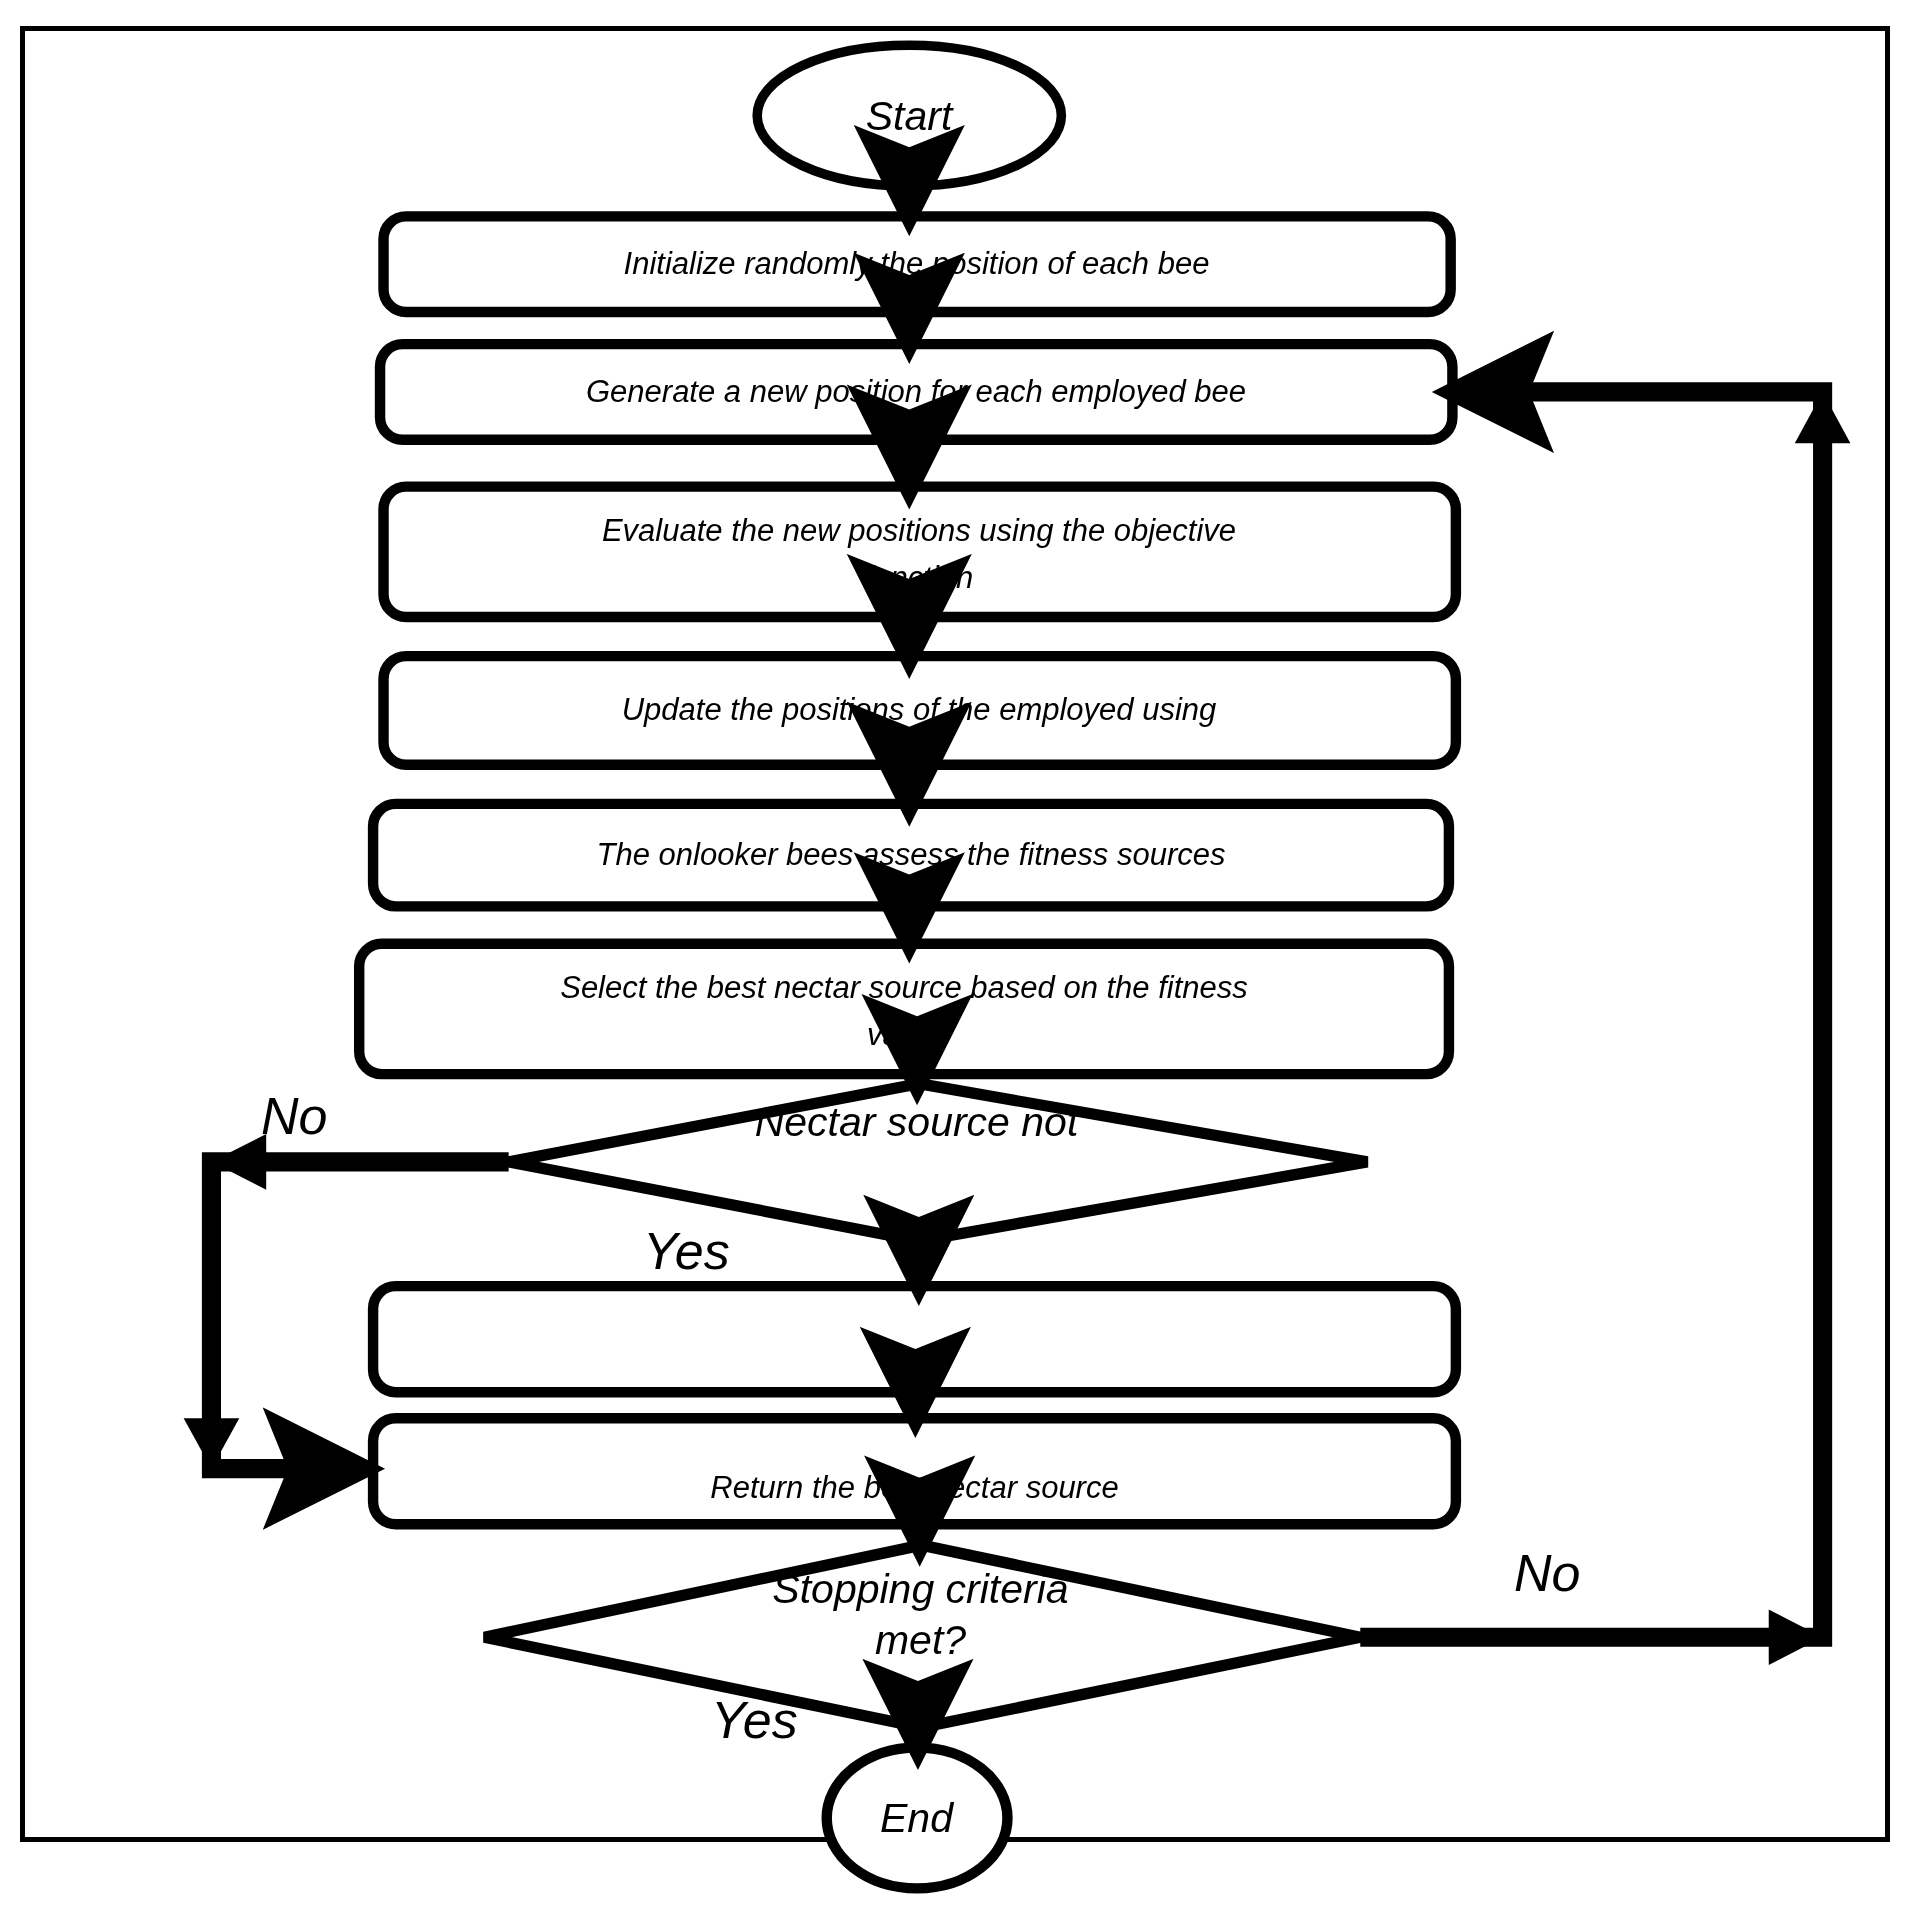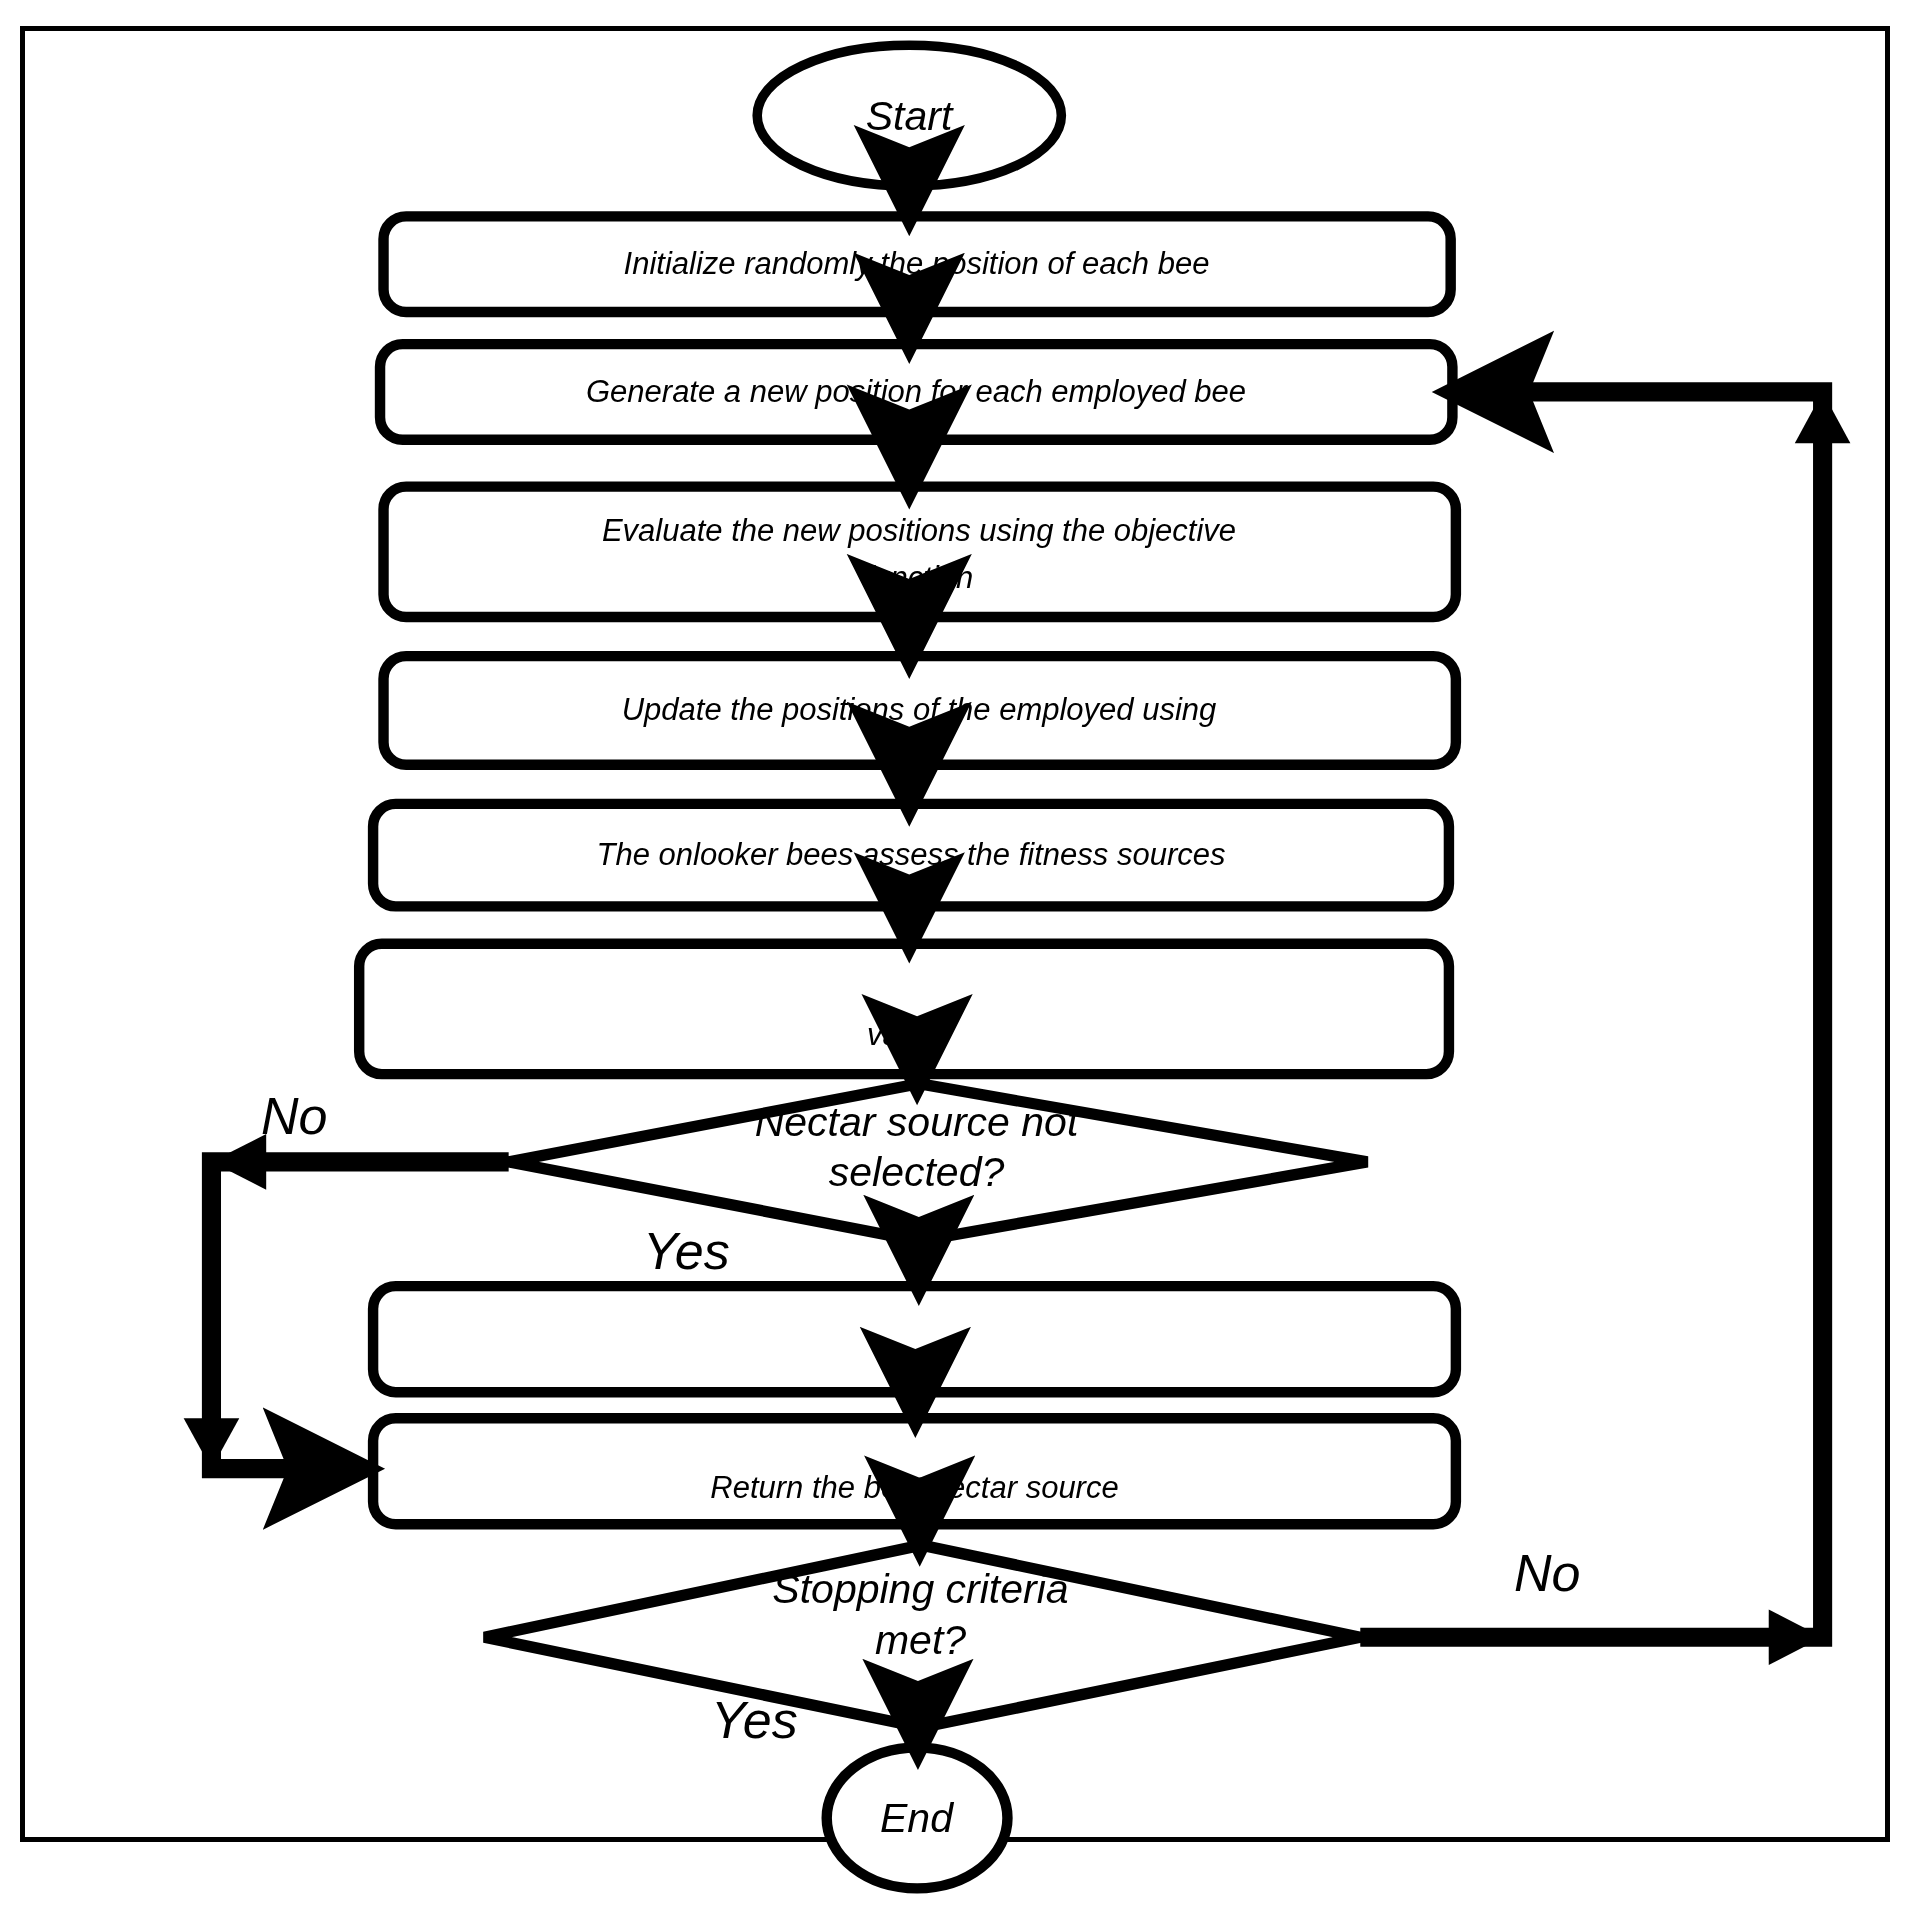--- a/index.html
+++ b/index.html
@@ -140,24 +140,24 @@
 
   <div class="node-label proc-label" style="left:380px; top:366px; width:1072px; height:52px;">Generate a new position for each employed bee</div>
 
   <div class="node-label proc-label" style="left:383px; top:506px; width:1072px; height:49px;">Evaluate the new positions using the objective</div>
   <div class="node-label proc-label" style="left:383px; top:553px; width:1072px; height:49px;">function</div>
 
   <div class="node-label proc-label" style="left:383px; top:684px; width:1072px; height:52px;">Update the positions of the employed using</div>
 
   <div class="node-label proc-label" style="left:373px; top:829px; width:1076px; height:52px;">The onlooker bees assess the fitness sources</div>
 
+  <div class="node-label proc-label" style="left:359px; top:963px; width:1090px; height:49px;">Select the best nectar source based on the fitness</div>
   <div class="node-label proc-label" style="left:359px; top:1010px; width:1090px; height:49px;">value</div>
 
   <div class="node-label dec-label" style="left:656px; top:1097px; width:521px; height:49px;">Nectar source not</div>
-  <div class="node-label dec-label" style="left:656px; top:1147px; width:521px; height:49px;">selected?</div>
 
 
   <div class="node-label proc-label" style="left:373px; top:1445px; width:1083px; height:52px;margin-top:17px;">Return the best nectar source</div>
 
   <div class="node-label dec-label" style="left:660px; top:1564px; width:521px; height:49px;">Stopping criteria</div>
   <div class="node-label dec-label" style="left:660px; top:1615px; width:521px; height:49px;">met?</div>
 
   <div class="node-label term-label" style="left:826px; top:1792px; width:181px; height:52px;">End</div>
 
   <div class="edge-label" style="left:261px; top:1086px;">No</div>

